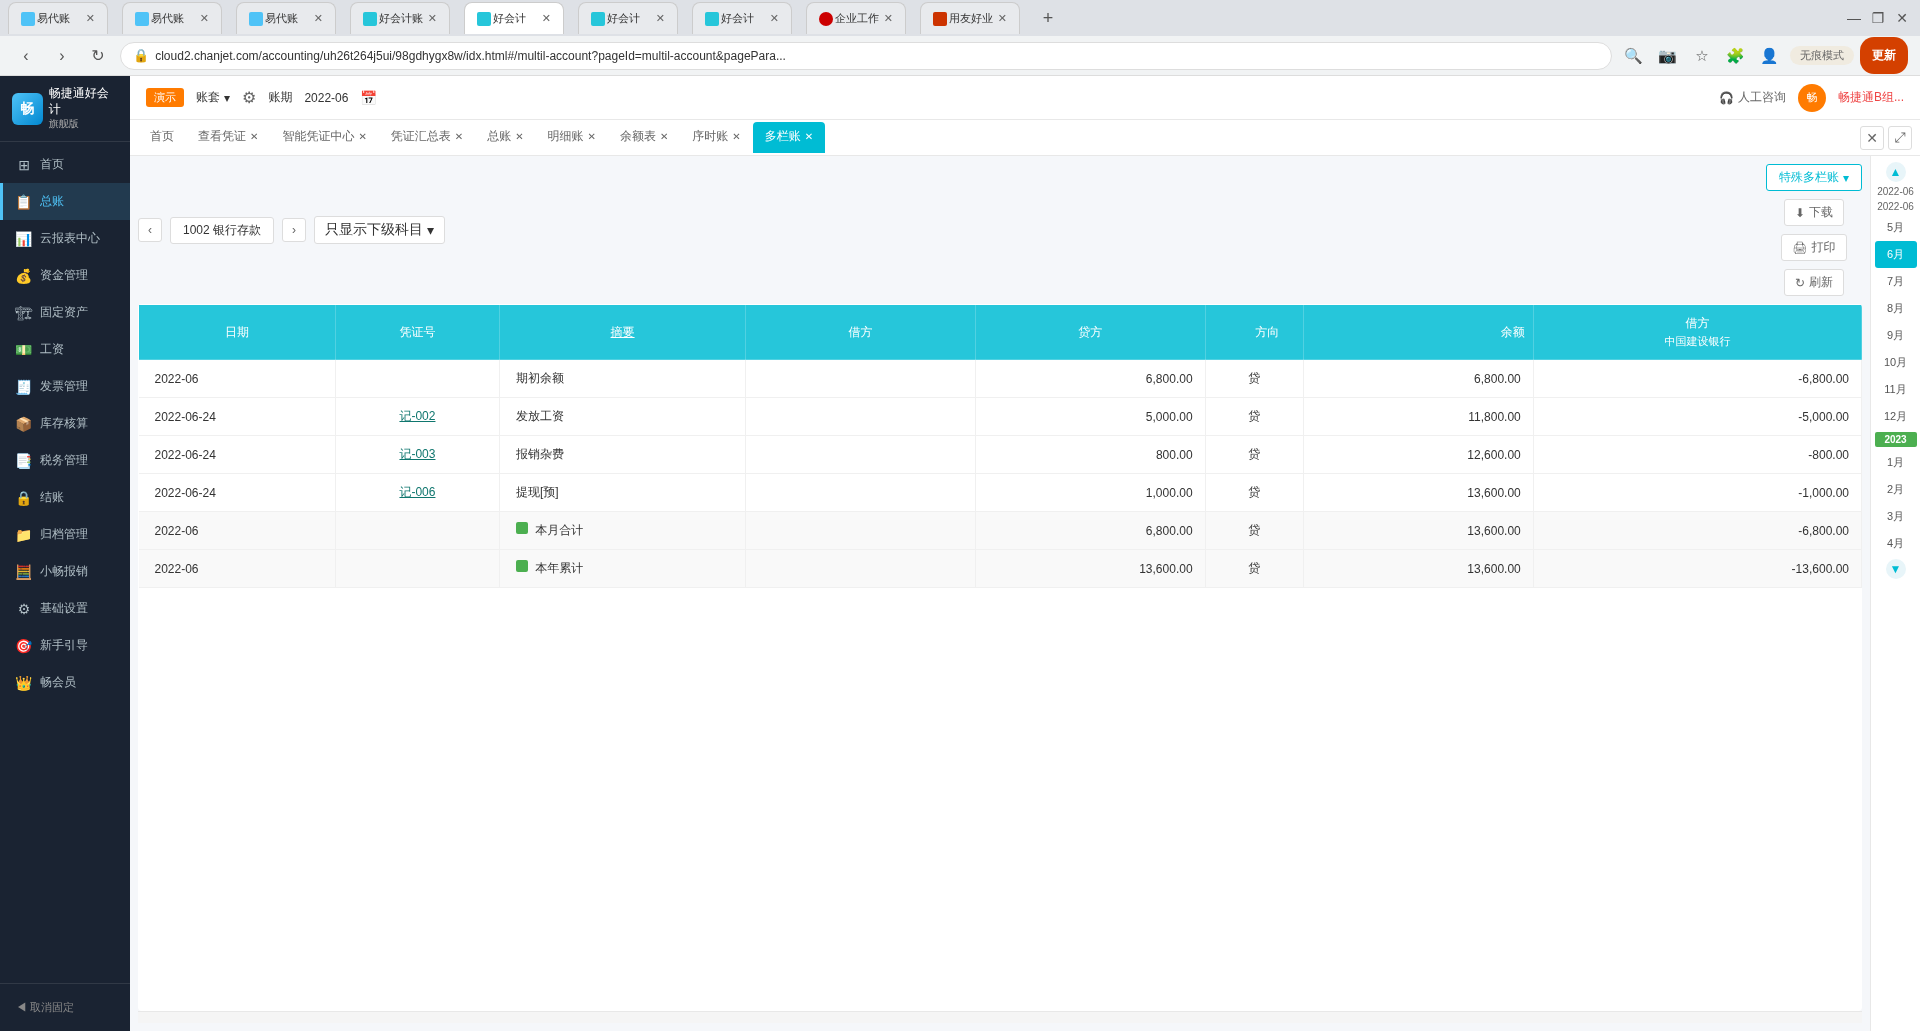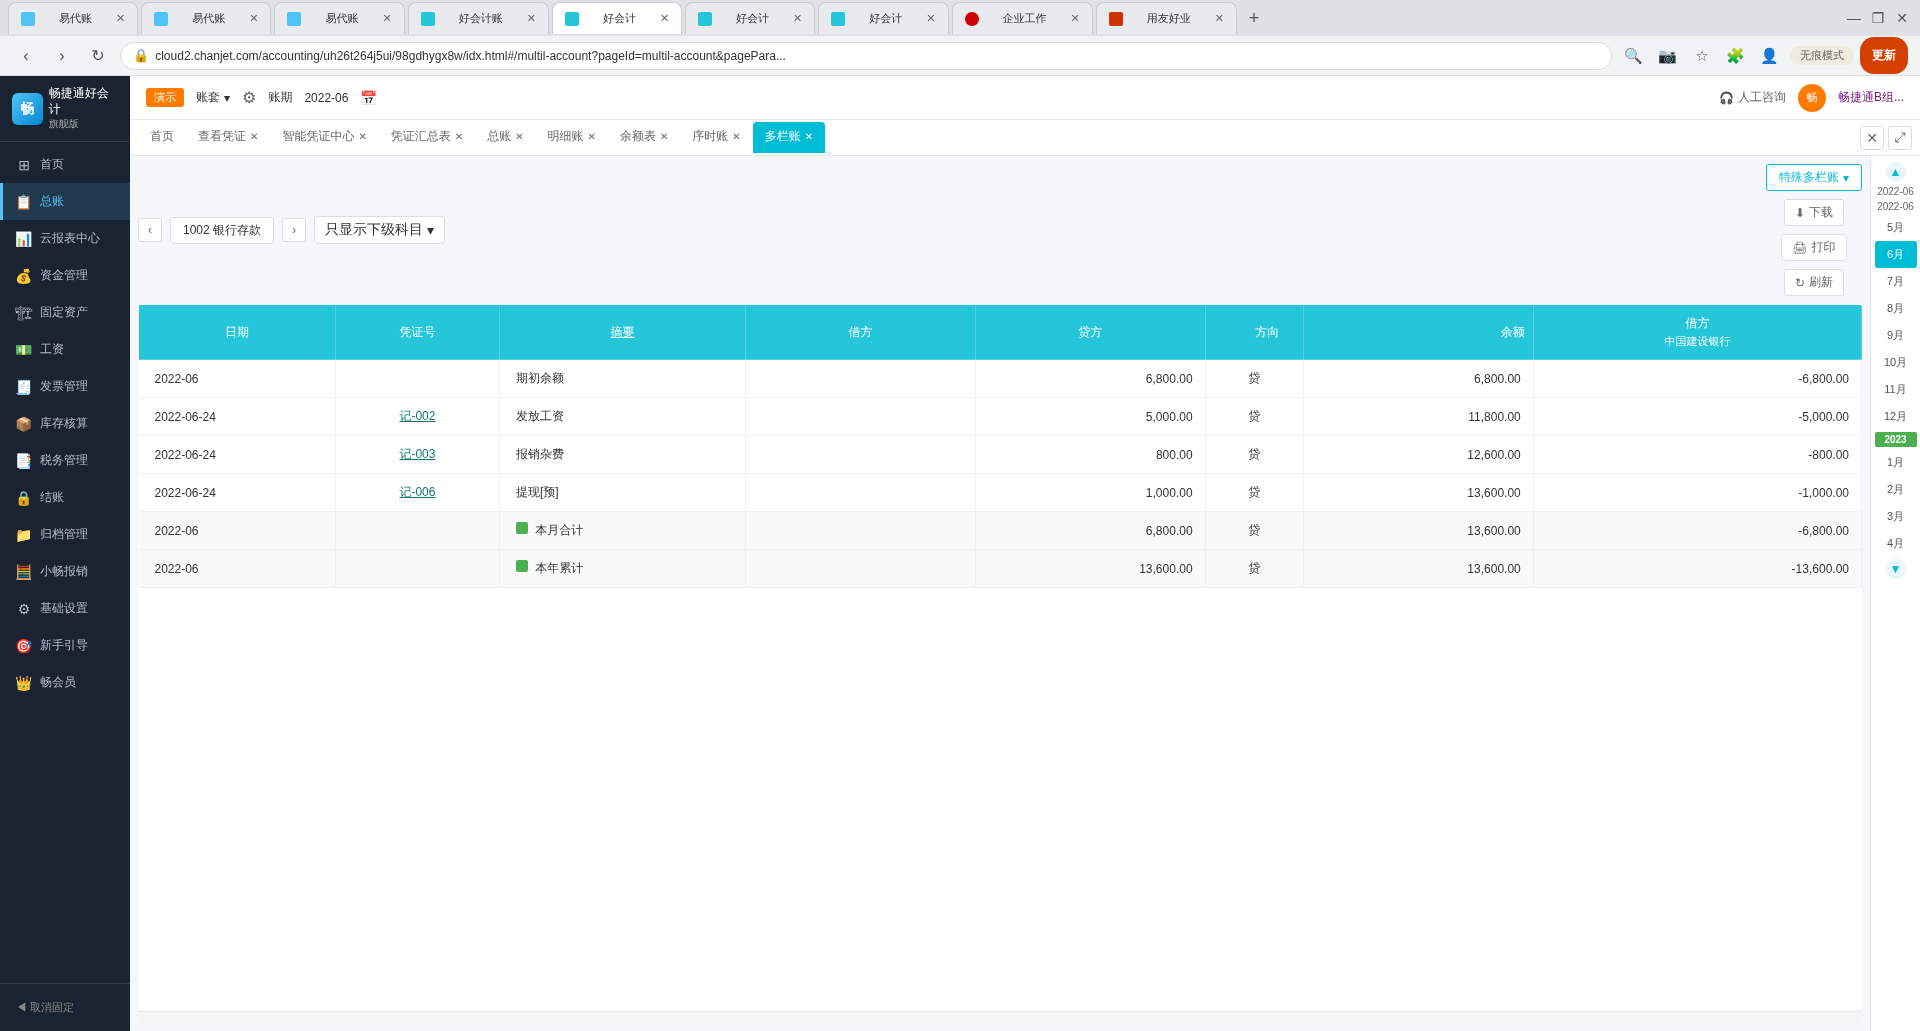--- a/index.html
+++ b/index.html
@@ -1,20 +1,20 @@
 <!DOCTYPE html>
 <html><head>
   <meta charset="utf-8">
   <style>
     * { margin: 0; padding: 0; box-sizing: border-box; }
     body { font-family: 'Microsoft YaHei', Arial, sans-serif; font-size: 12px; background: #f0f2f5; width: 1920px; height: 1031px; overflow: hidden; }
 
     
     .browser-chrome { background: #dee1e6; height: 36px; display: flex; align-items: center; padding: 0 8px; gap: 0; }
-    .tab { display: flex; align-items: center; height: 32px; padding: 0 12px; background: #e8eaed; border-radius: 8px 8px 0 0; font-size: 12px; color: #333; gap: 24px; cursor: pointer; min-width: 100px; max-width: 160px; border: 1px solid #ccc; border-bottom: none; margin-right: 3px; }
+    .tab { display: flex; align-items: center; height: 32px; padding: 0 12px; background: #e8eaed; border-radius: 8px 8px 0 0; font-size: 12px; color: #333; gap: 2px; cursor: pointer; min-width: 100px; max-width: 160px; border: 1px solid #ccc; border-bottom: none; margin-right: 14px; }
     .tab.active { background: #fff; color: #333; z-index: 1; }
     .tab-icon { width: 14px; height: 14px; border-radius: 2px; flex-shrink: 0; }
     .tab-title { flex: 1; overflow: hidden; text-overflow: ellipsis; white-space: nowrap; font-size: 11px; }
     .tab-close { cursor: pointer; color: #666; font-size: 11px; flex-shrink: 0; }
     .tab-add { width: 28px; height: 28px; display: flex; align-items: center; justify-content: center; cursor: pointer; color: #555; font-size: 18px; border-radius: 50%; }
     .browser-actions { display: flex; align-items: center; gap: 4px; margin-left: auto; }
     .browser-btn { width: 20px; height: 20px; display: flex; align-items: center; justify-content: center; cursor: pointer; color: #555; font-size: 14px; }
 
     
     .address-bar-row { background: #f1f3f4; height: 40px; display: flex; align-items: center; padding: 0 12px; gap: 8px; border-bottom: 1px solid #ddd; }
@@ -52,21 +52,21 @@
     .top-bar { background: #fff; border-bottom: 1px solid #e8e8e8; padding: 0 16px; height: 44px; display: flex; align-items: center; gap: 12px; }
     .demo-badge { background: #ff7b00; color: white; font-size: 11px; padding: 2px 8px; border-radius: 3px; }
     .dropdown-btn { display: flex; align-items: center; gap: 4px; cursor: pointer; color: #333; font-size: 12px; }
     .settings-icon { color: #666; cursor: pointer; font-size: 16px; }
     .period-label { color: #333; font-size: 12px; }
     .period-value { color: #333; font-size: 12px; font-weight: 500; }
     .calendar-icon { color: #666; cursor: pointer; font-size: 14px; }
     .top-bar-right { margin-left: auto; display: flex; align-items: center; gap: 12px; }
     .service-btn { display: flex; align-items: center; gap: 4px; color: #666; font-size: 12px; cursor: pointer; }
     .user-avatar { width: 28px; height: 28px; background: #ff7b00; border-radius: 50%; display: flex; align-items: center; justify-content: center; color: white; font-size: 11px; }
-    .username { font-size: 12px; color: #701a75; }
+    .username { font-size: 12px; color: #ef4444; }
 
     
     .tab-bar { background: #fff; border-bottom: 1px solid #e8e8e8; display: flex; align-items: center; padding: 0 8px; height: 36px; overflow: hidden; }
     .page-tab { display: flex; align-items: center; gap: 4px; padding: 6px 12px; cursor: pointer; color: #666; font-size: 12px; border-bottom: 2px solid transparent; white-space: nowrap; }
     .page-tab.active { color: #fff; background: #00bcd4; border-radius: 4px 4px 0 0; }
     .page-tab-close { font-size: 10px; cursor: pointer; }
     .tab-bar-actions { margin-left: auto; display: flex; align-items: center; gap: 4px; }
     .tab-bar-btn { width: 24px; height: 24px; display: flex; align-items: center; justify-content: center; cursor: pointer; color: #666; font-size: 14px; border: 1px solid #ddd; border-radius: 3px; }
 
     

